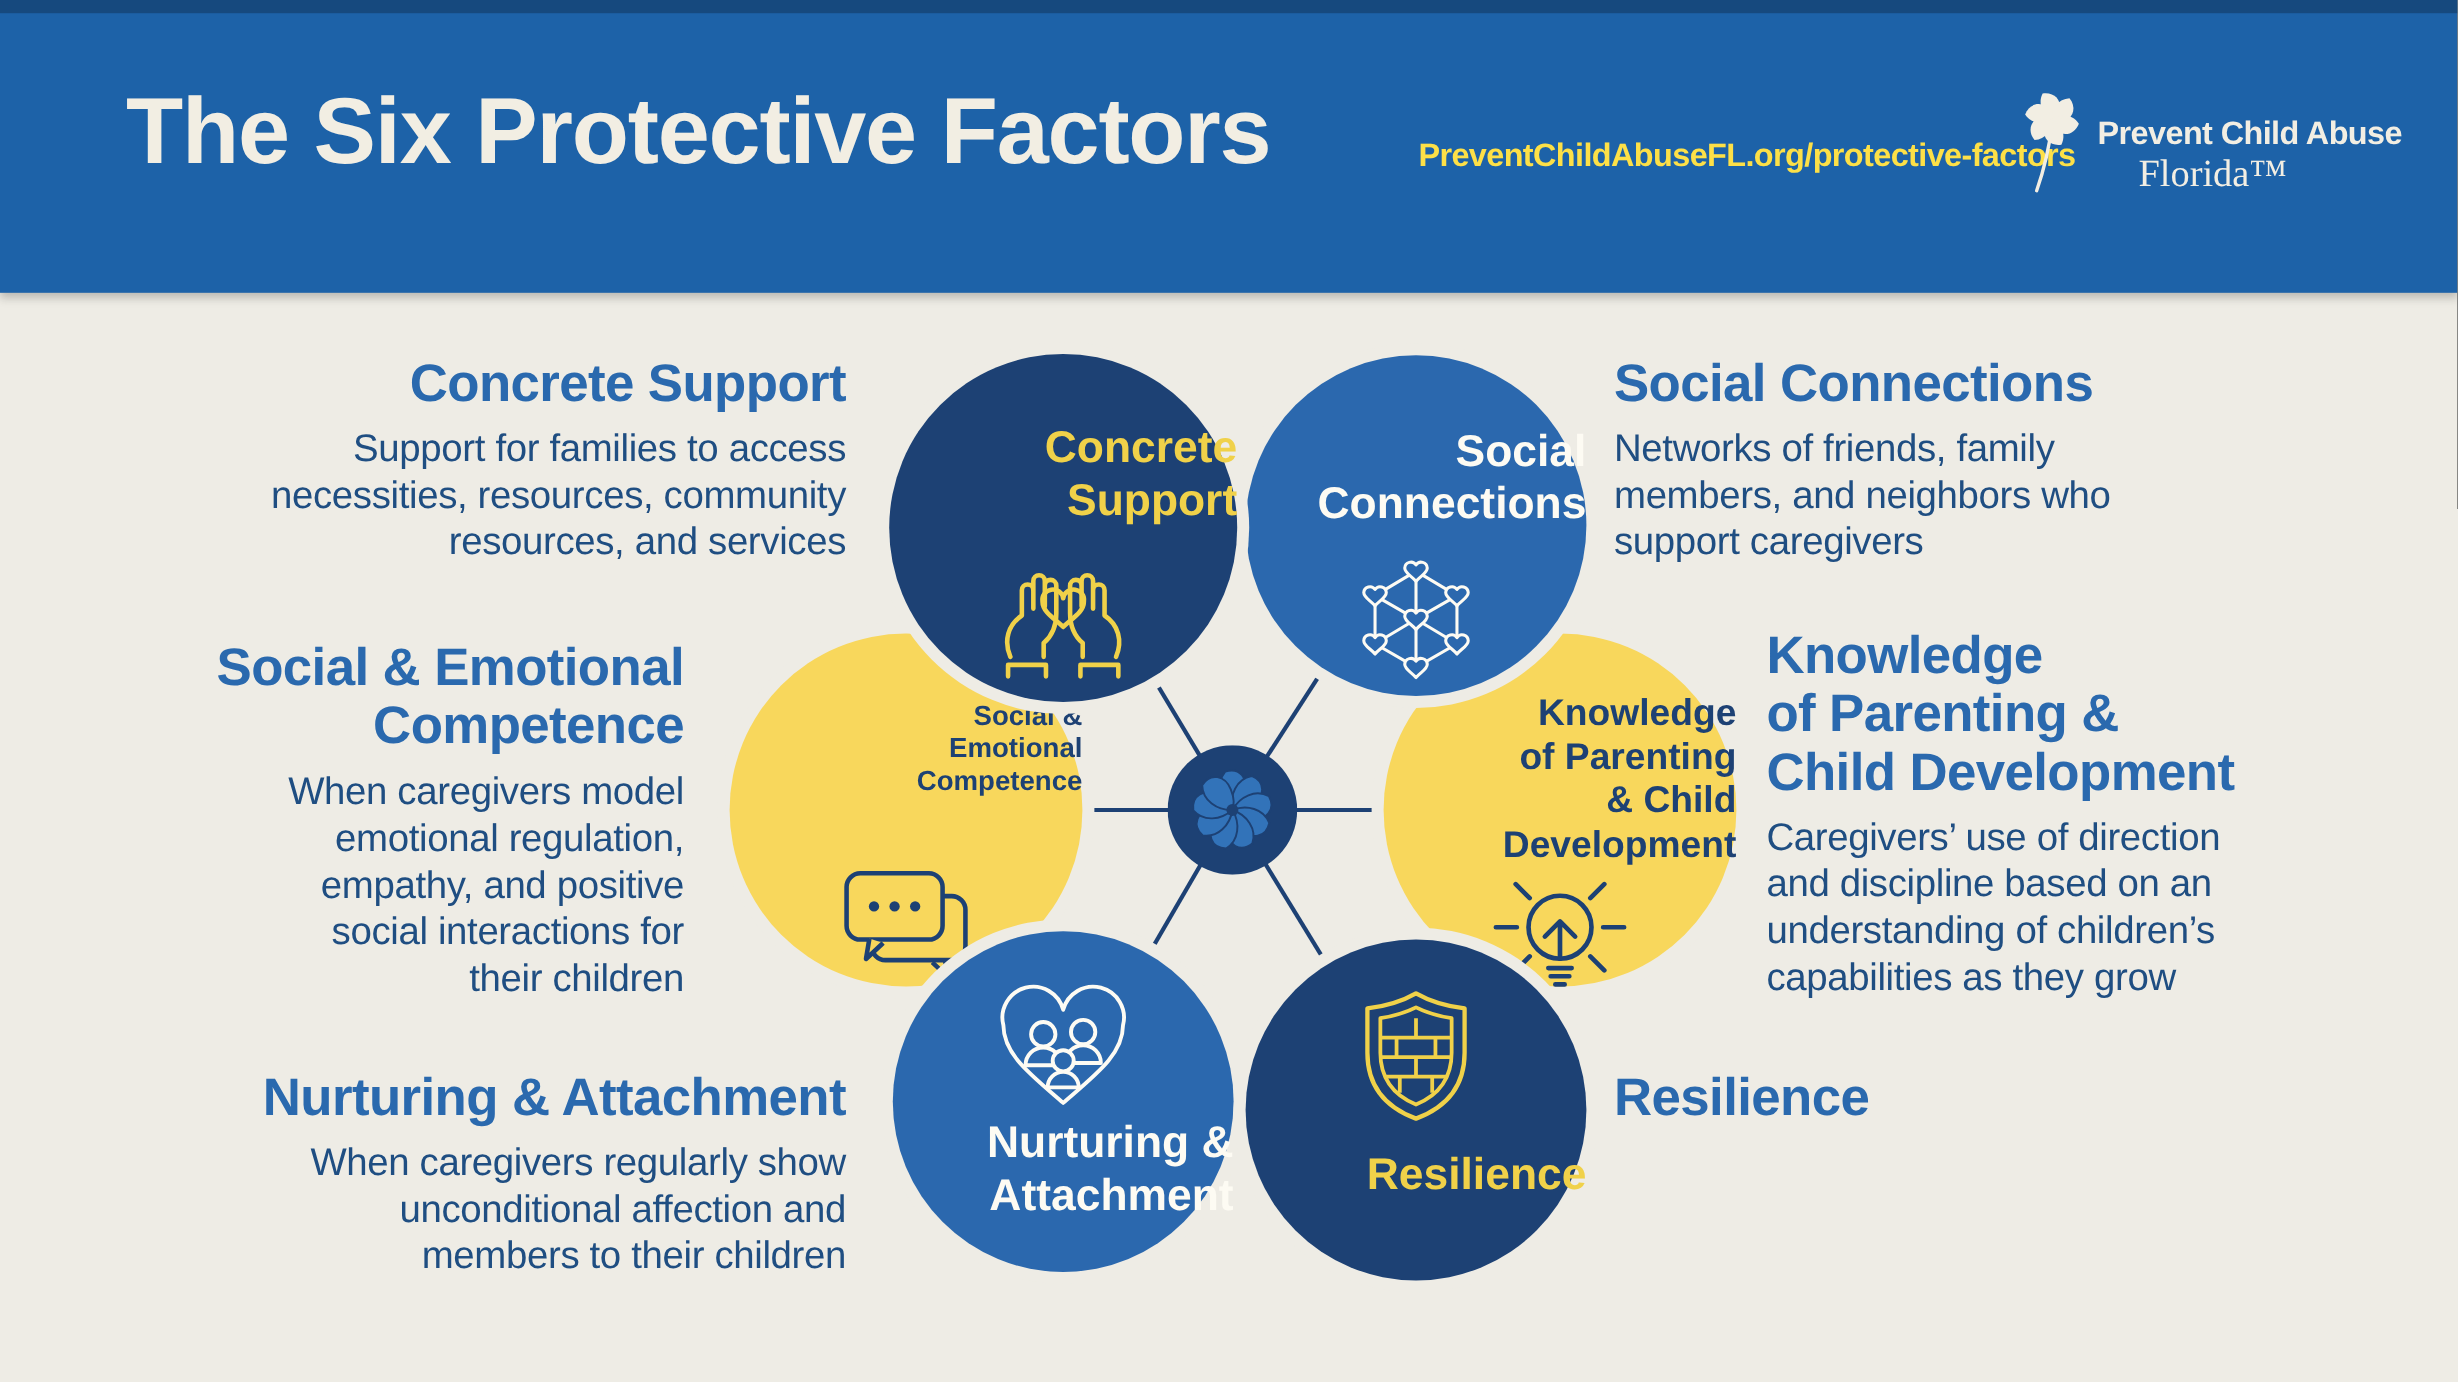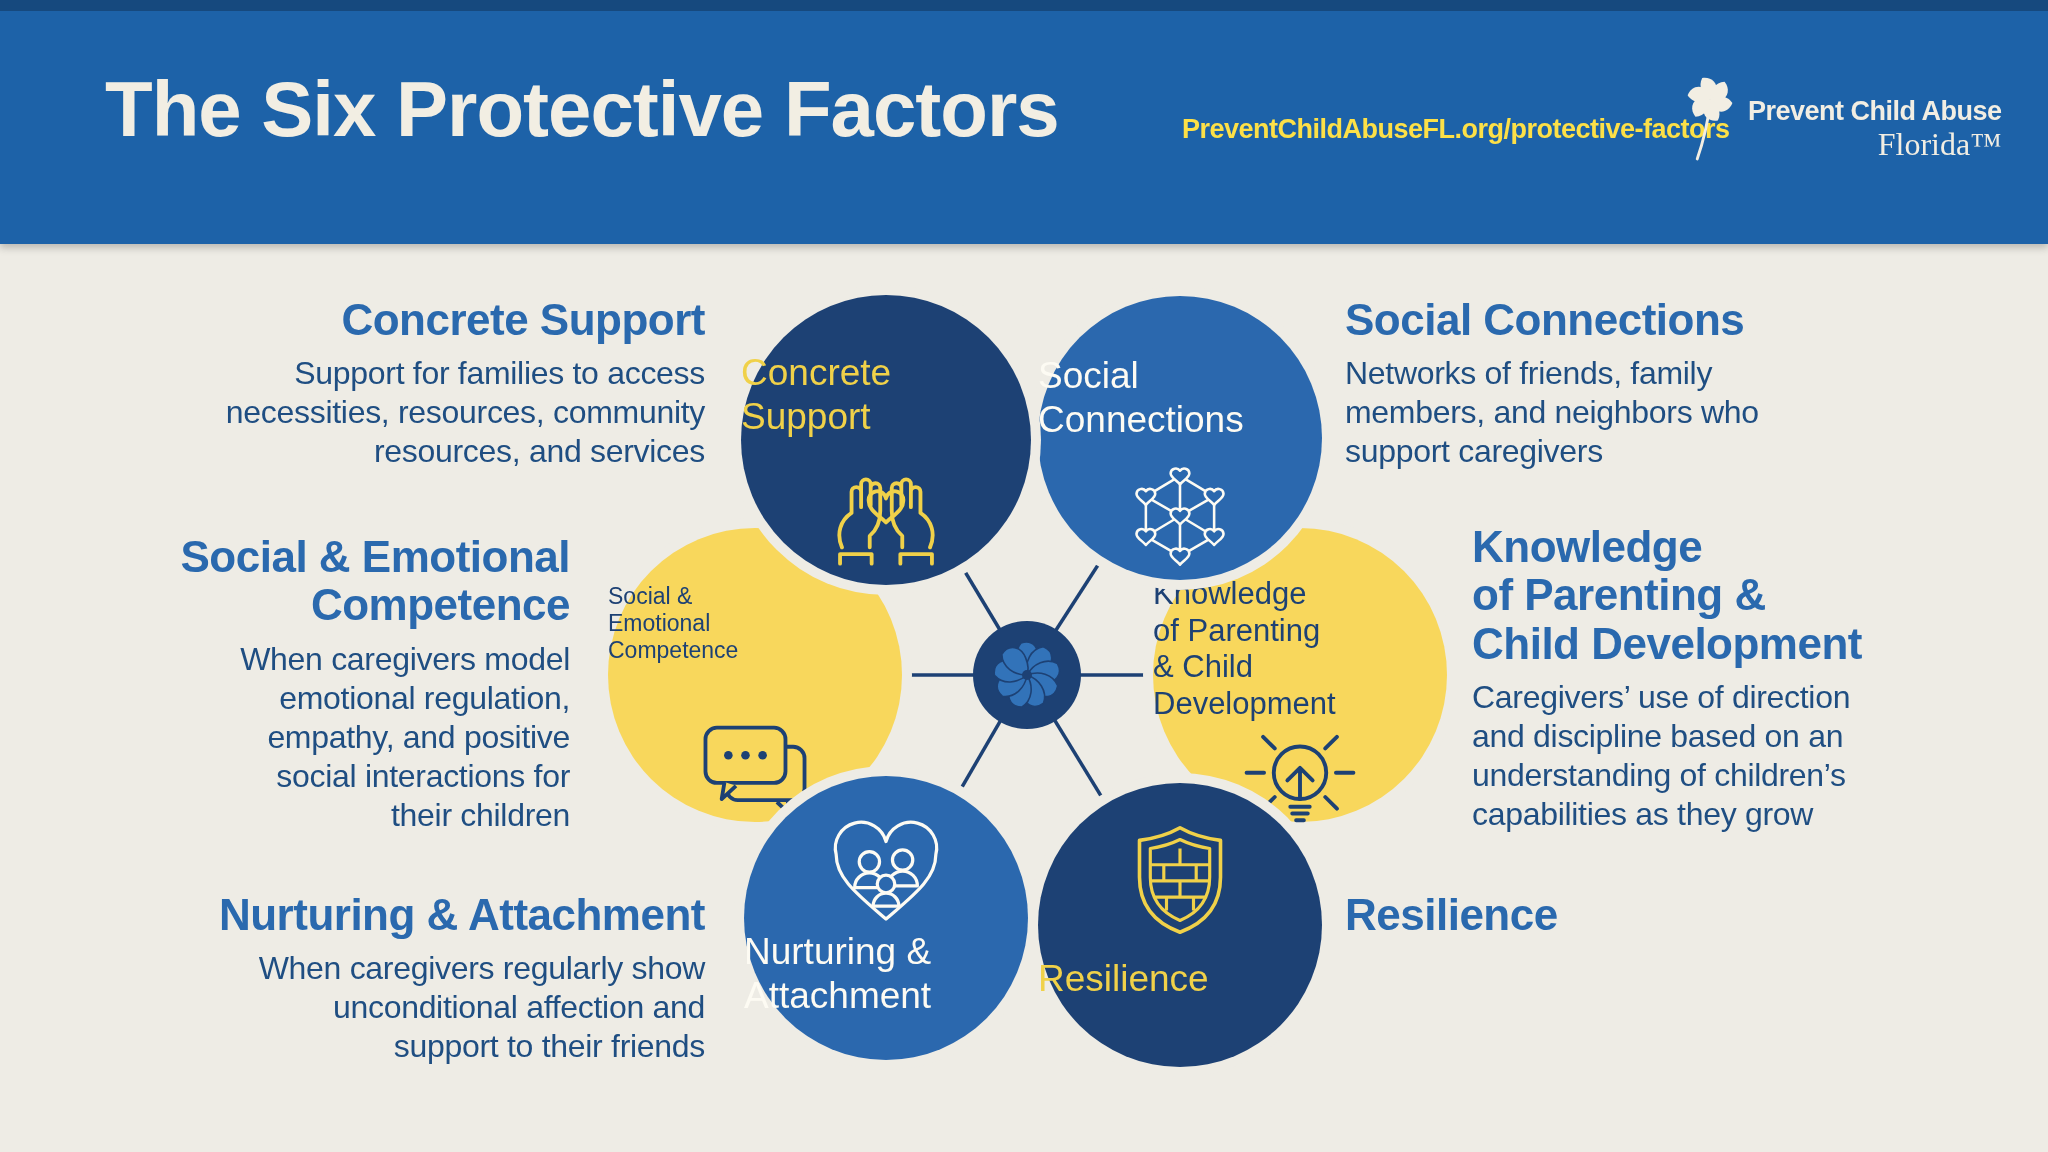--- a/index.html
+++ b/index.html
@@ -31,32 +31,32 @@
     position:absolute;left:105px;top:70px;
     font-size:78px;font-weight:bold;letter-spacing:-1px;
     color:#f2eee3;line-height:1;
   }
   .site-url{
     position:absolute;left:1182px;top:114px;
     font-size:27px;font-weight:bold;color:#fde047;letter-spacing:-0.5px;
   }
   .logo{position:absolute;left:1678px;top:58px;display:flex;}
   .logo-mark{width:64px;height:118px;}
-  .logo-text{margin-left:6px;margin-top:40px;color:#f2eee3;text-align:right;}
+  .logo-text{margin-left:6px;margin-top:40px;color:#f2eee3;}
   .logo-org{font-size:27px;font-weight:bold;letter-spacing:-0.5px;line-height:1;}
   .logo-region{font-family:"Liberation Serif", serif;font-size:32px;line-height:1.2;margin-left:34px;}
   
   .lines{position:absolute;left:0;top:0;z-index:0;}
   .circle{
     position:absolute;border-radius:50%;
     box-shadow:0 0 0 10px var(--cream);
   }
   .circle .label{
-    position:absolute;left:0;width:100%;text-align:left;
-    font-weight:normal;white-space:pre-line;line-height:1.18;
+    position:absolute;left:0;width:100%;text-align:right;
+    font-weight:bold;white-space:pre-line;line-height:1.18;
   }
   .circle .cicon{position:absolute;}
   .c-navy{background:var(--navy);z-index:3;}
   .c-blue{background:var(--blue);z-index:2;}
   .c-yellow{background:var(--yellow);z-index:1;}
   .lbl-y{color:var(--ytext);}
   .lbl-w{color:var(--white);}
   .lbl-n{color:var(--navy);}
   #circle-cs{left:741px;top:295px;width:290px;height:290px;}
   #circle-sc{left:1038px;top:296px;width:284px;height:284px;}
@@ -273,20 +273,20 @@
     <div class="fdesc">Caregivers’ use of direction
 and discipline based on an
 understanding of children’s
 capabilities as they grow</div>
   </div>
 
   <div class="tblock right-align" id="text-nur">
     <div class="fheading">Nurturing &amp; Attachment</div>
     <div class="fdesc">When caregivers regularly show
 unconditional affection and
-support to their friends</div>
+members to their children</div>
   </div>
 
   <div class="tblock left-align" id="text-res">
     <div class="fheading">Resilience</div>
   </div>
 
 </div>
 
 </body></html>

